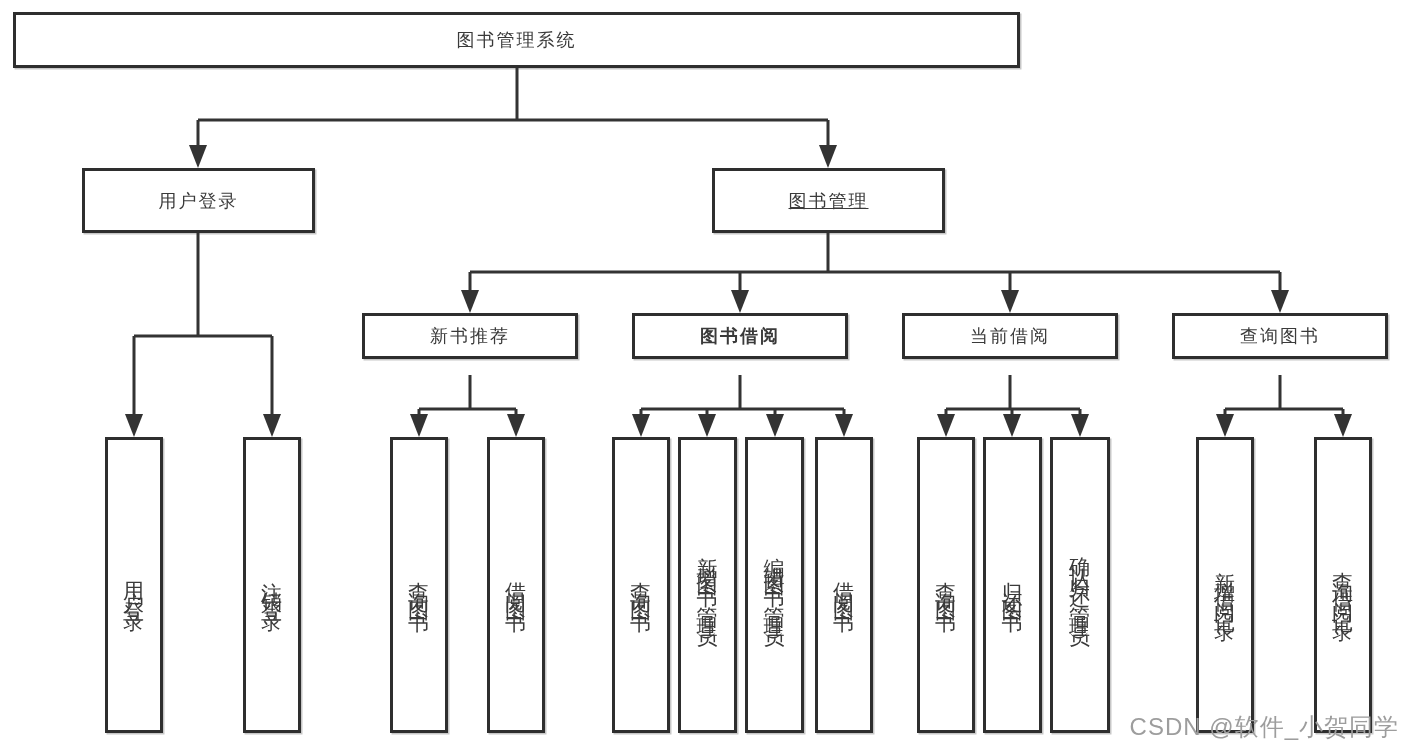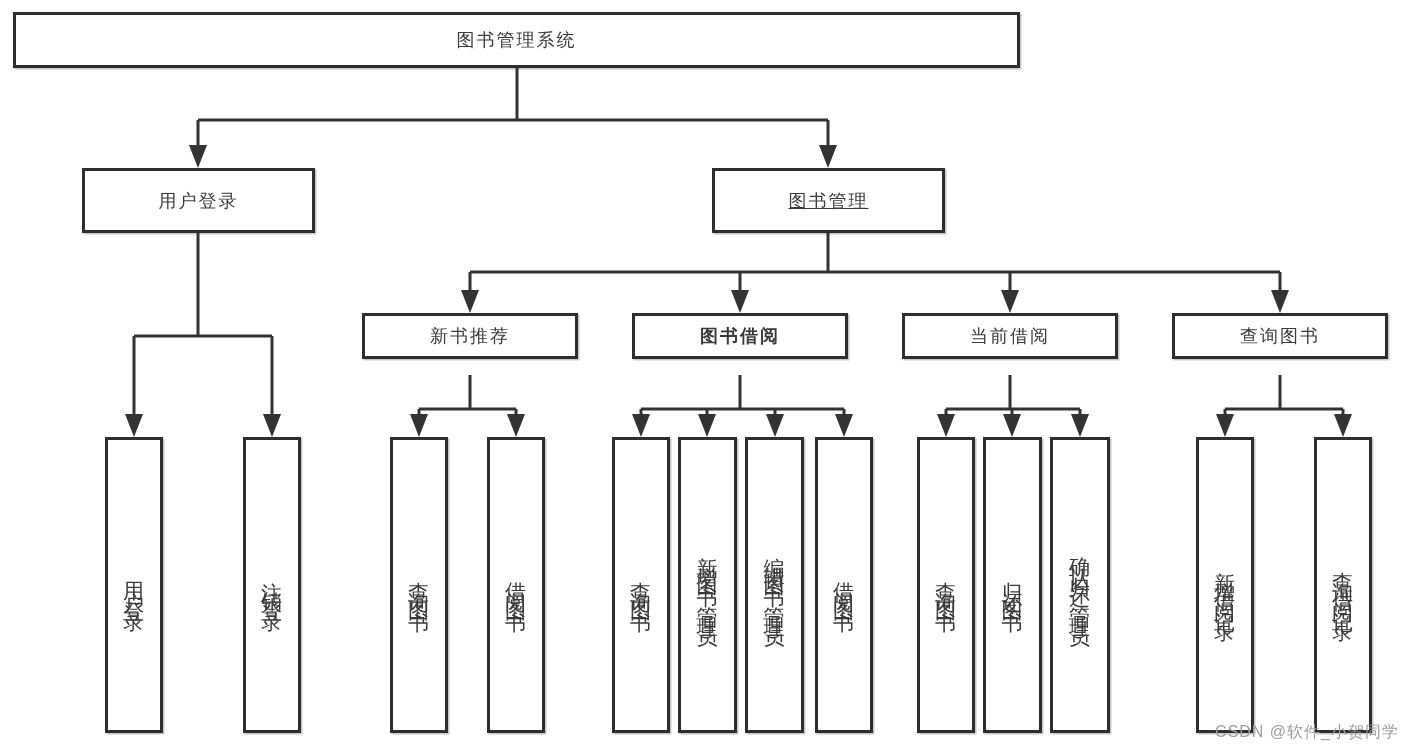--- a/index.html
+++ b/index.html
@@ -24,21 +24,21 @@
     font-size:21px;letter-spacing:10px;line-height:1;
   }
   .lf1{left:105px;} .lf2{left:243px;}
   .lf3{left:390px;} .lf4{left:487px;}
   .lf5{left:612px;} .lf6{left:678px;width:59px;} .lf7{left:745px;width:59px;} .lf8{left:815px;}
   .lf9{left:917px;} .lf10{left:983px;width:59px;} .lf11{left:1050px;width:60px;}
   .lf12{left:1196px;} .lf13{left:1314px;}
   svg.connectors{position:absolute;left:0;top:0;z-index:2;pointer-events:none;}
   .watermark{
     position:absolute;right:6px;bottom:4px;z-index:3;
-    font-size:16px;letter-spacing:1px;color:#9d9d9d;white-space:nowrap;
+    font-size:24px;letter-spacing:1px;color:#9d9d9d;white-space:nowrap;
   }
 </style>
 </head>
 <body>
 
 <div class="canvas">
 
   <div class="node h-node n-root">图书管理系统</div>
 
   <div class="node h-node n-l2a">用户登录</div>

